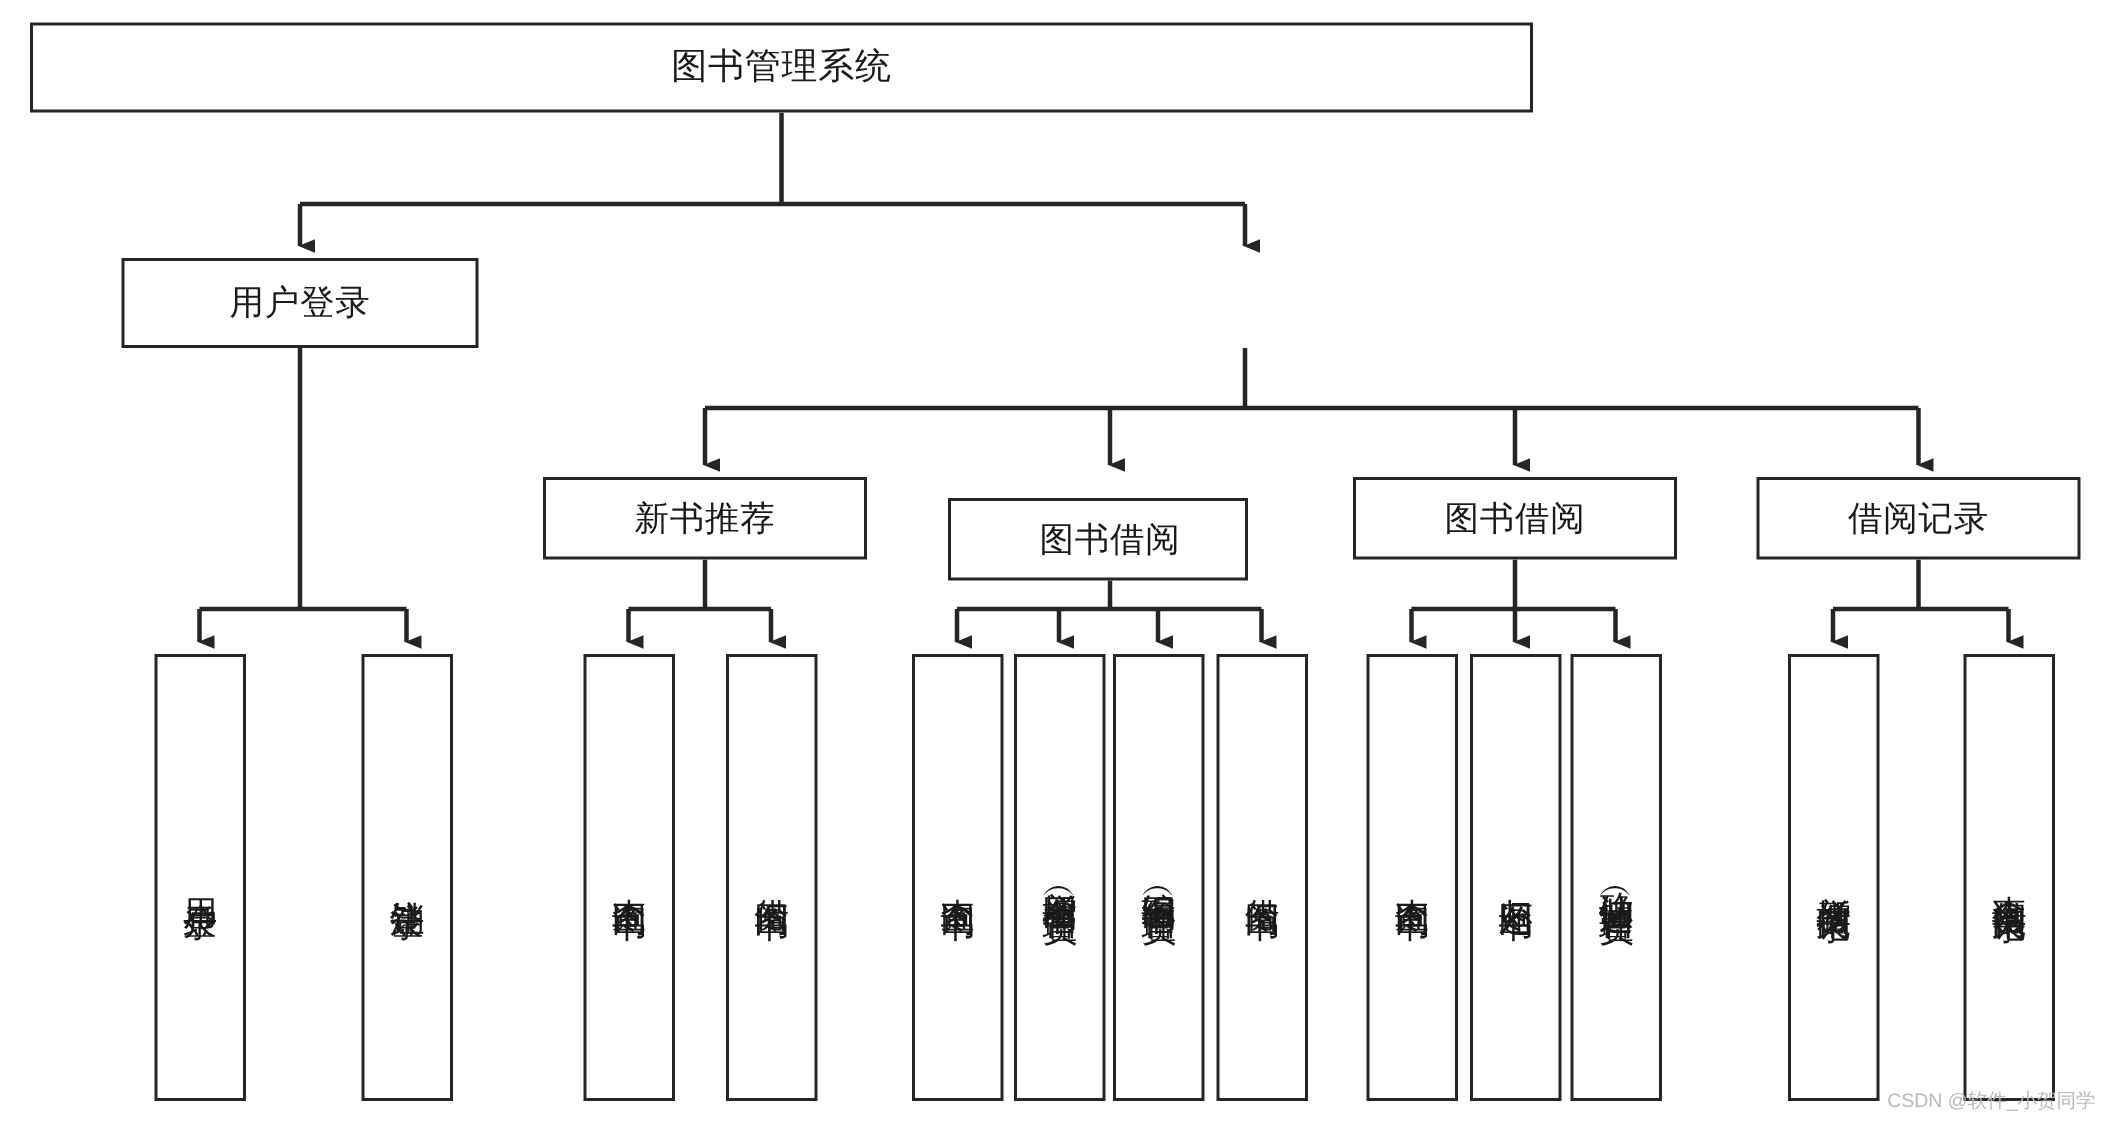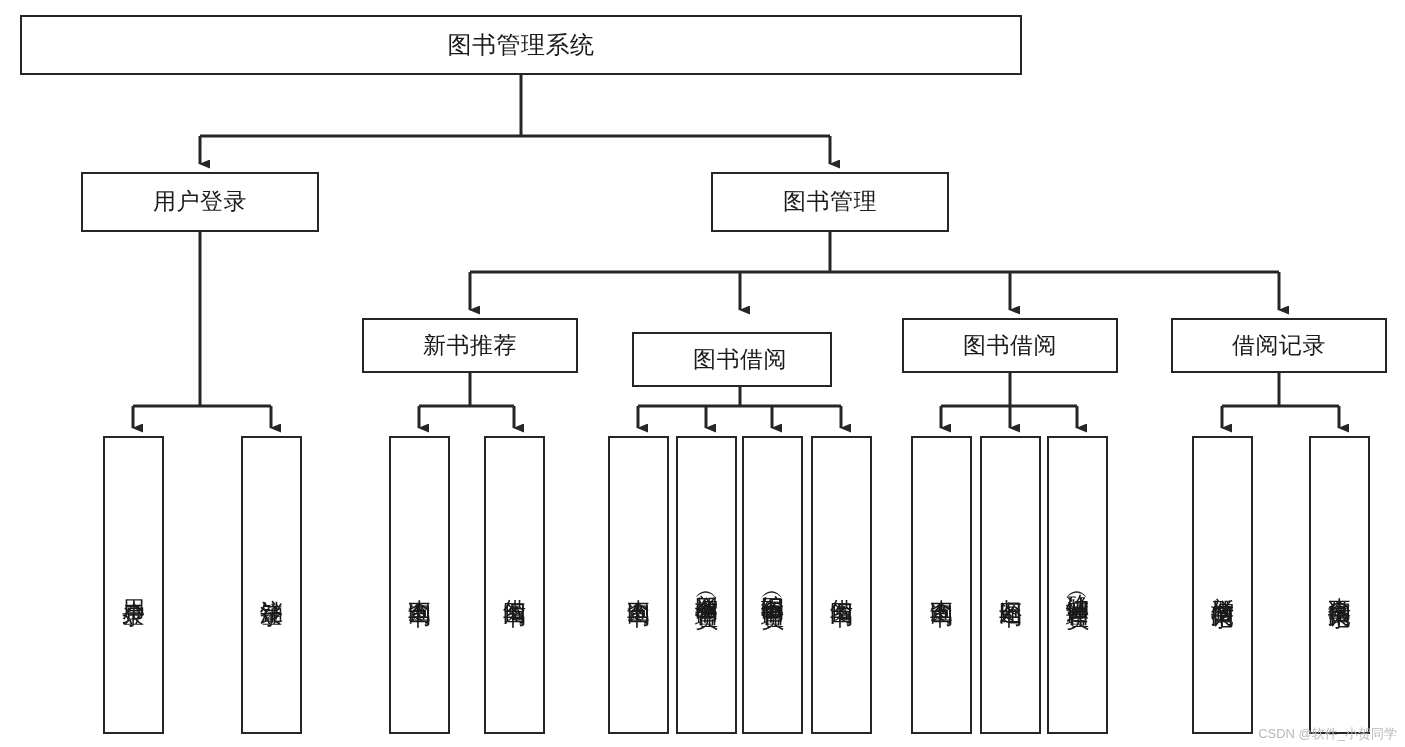--- a/index.html
+++ b/index.html
@@ -126,23 +126,20 @@
   </svg>
 
   <div class="node horiz root" style="left:20px; top:15px; width:1002px; height:60px;">
     <span class="node-label">图书管理系统</span>
   </div>
 
   <div class="node horiz" style="left:81px; top:172px; width:238px; height:60px;">
     <span class="node-label">用户登录</span>
   </div>
 
-  <div class="node horiz" style="left:711px; top:172px; width:238px; height:60px;">
-    <span class="node-label">图书管理</span>
-  </div>
 
   <div class="node horiz" style="left:362px; top:318px; width:216px; height:55px;">
     <span class="node-label">新书推荐</span>
   </div>
 
   <div class="node horiz" style="left:632px; top:332px; width:200px; height:55px;padding-left:16px;">
     <span class="node-label">图书借阅</span>
   </div>
 
   <div class="node horiz" style="left:902px; top:318px; width:216px; height:55px;">

